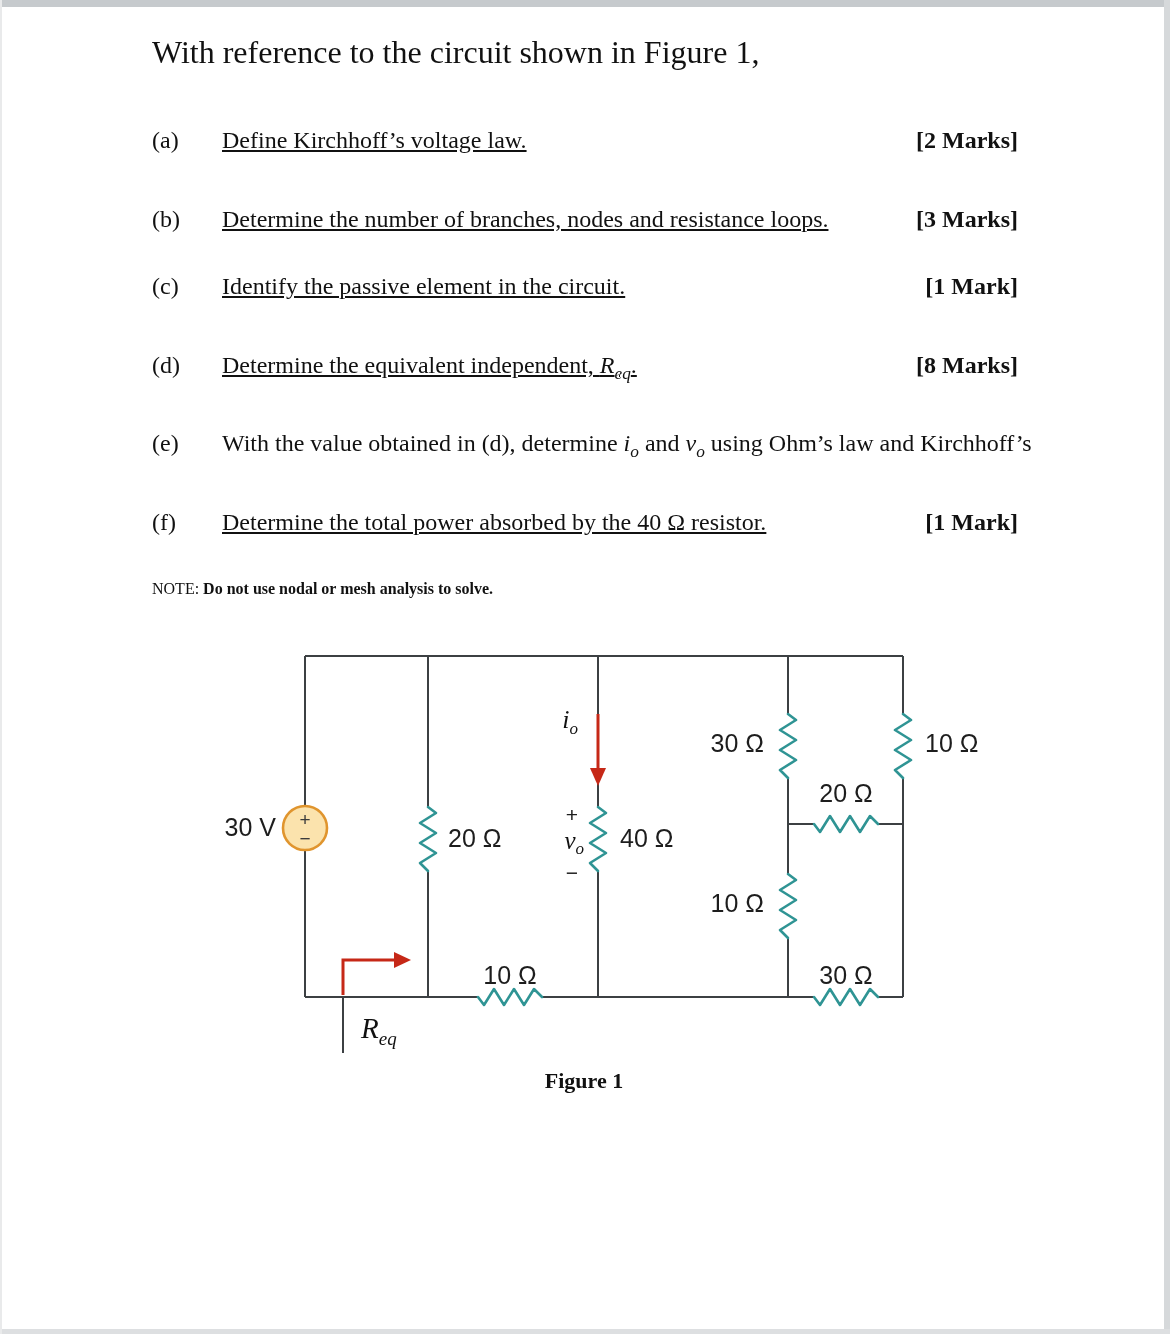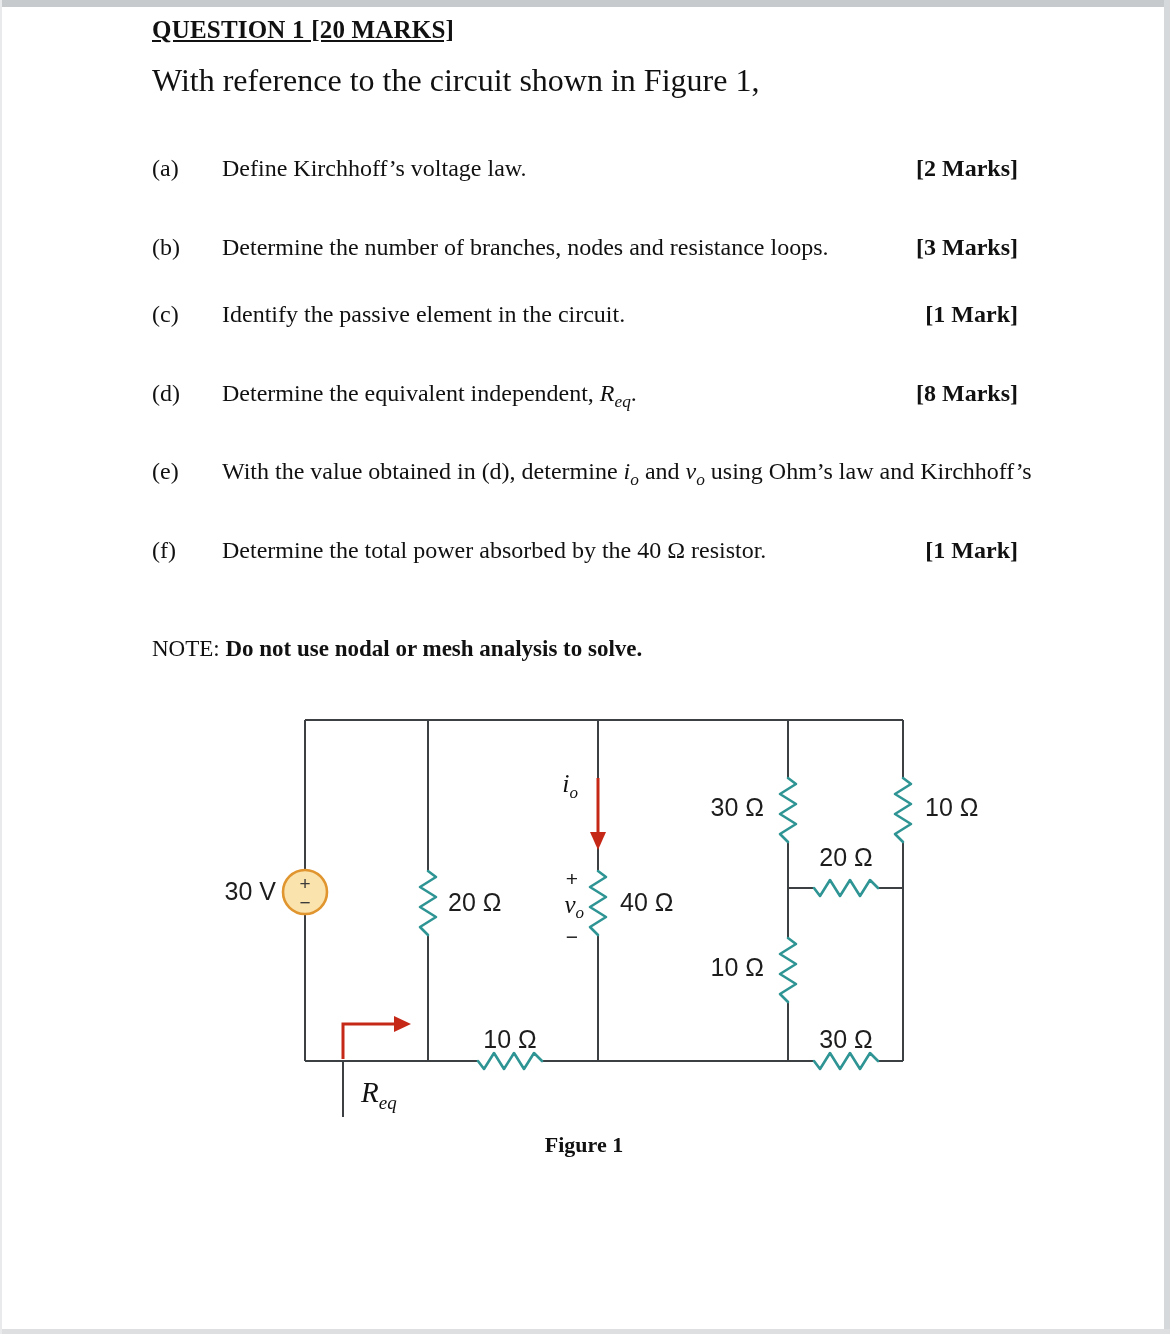--- a/index.html
+++ b/index.html
@@ -21,39 +21,39 @@
   .content { padding:16px 152px 0 152px; }
 
   .q-title {
     margin:0; font-size:25px; font-weight:bold;
     text-decoration:underline; letter-spacing:0.2px;
   }
   .intro { margin:18px 0 0 0; font-size:32px; }
 
   .q { display:flex; font-size:24px; align-items:baseline; }
   .q .lab   { width:70px; flex:none; }
-  .q .txt   { flex:1; white-space:nowrap; }
+  .q .txt   { flex:1; white-space:nowrap;text-decoration:underline; }
   .q .marks { font-weight:bold; white-space:nowrap; margin-left:24px; }
 
   .q-a { margin-top:56px; }
   .q-b { margin-top:52px; }
   .q-c { margin-top:40px; }
   .q-d { margin-top:52px; }
   .q-e { margin-top:40px; line-height:1.6; }
   .q-f { margin-top:44px; }
 
   .q-e .etxt { flex:1; }
   .q-e .eline1 { white-space:nowrap; }
   .q-e .eline2 { display:flex; }
   .q-e .eline2 .marks { margin-left:auto; }
 
   .mi  { font-style:italic; }
   sub  { font-size:0.72em; }
 
-  .note { margin:72px 0 0 0; font-size:23px; }
+  .note { margin:44px 0 0 0; font-size:16px; }
   .note b { font-weight:bold; }
 
   .figure { margin-top:46px; }
   .figure svg { display:block; margin-left:26px; }
   .fig-caption {
     width:812px; margin-left:26px; margin-top:6px;
     text-align:center; font-size:22px; font-weight:bold;
   }
 
   
@@ -71,21 +71,20 @@
 <body>
 
 <div class="page">
   <div class="edge-top"></div>
   <div class="edge-right"></div>
   <div class="edge-bottom"></div>
   <div class="edge-left"></div>
 
   <div class="content">
 
-    <h1 class="q-title">QUESTION 1 [20 MARKS]</h1>
 
     <p class="intro">With reference to the circuit shown in Figure 1,</p>
 
     <div class="q q-a">
       <span class="lab">(a)</span>
       <span class="txt">Define Kirchhoff’s voltage law.</span>
       <span class="marks">[2 Marks]</span>
     </div>
 
     <div class="q q-b">

